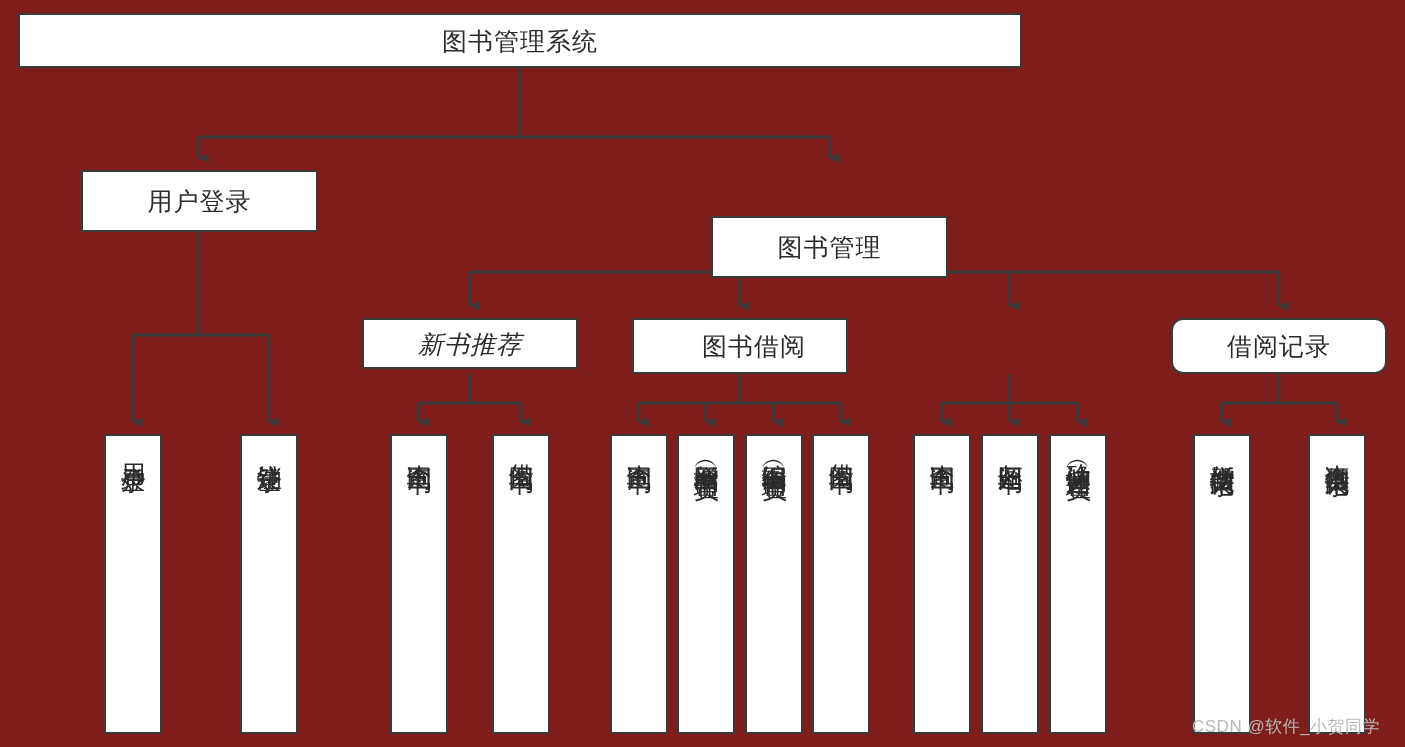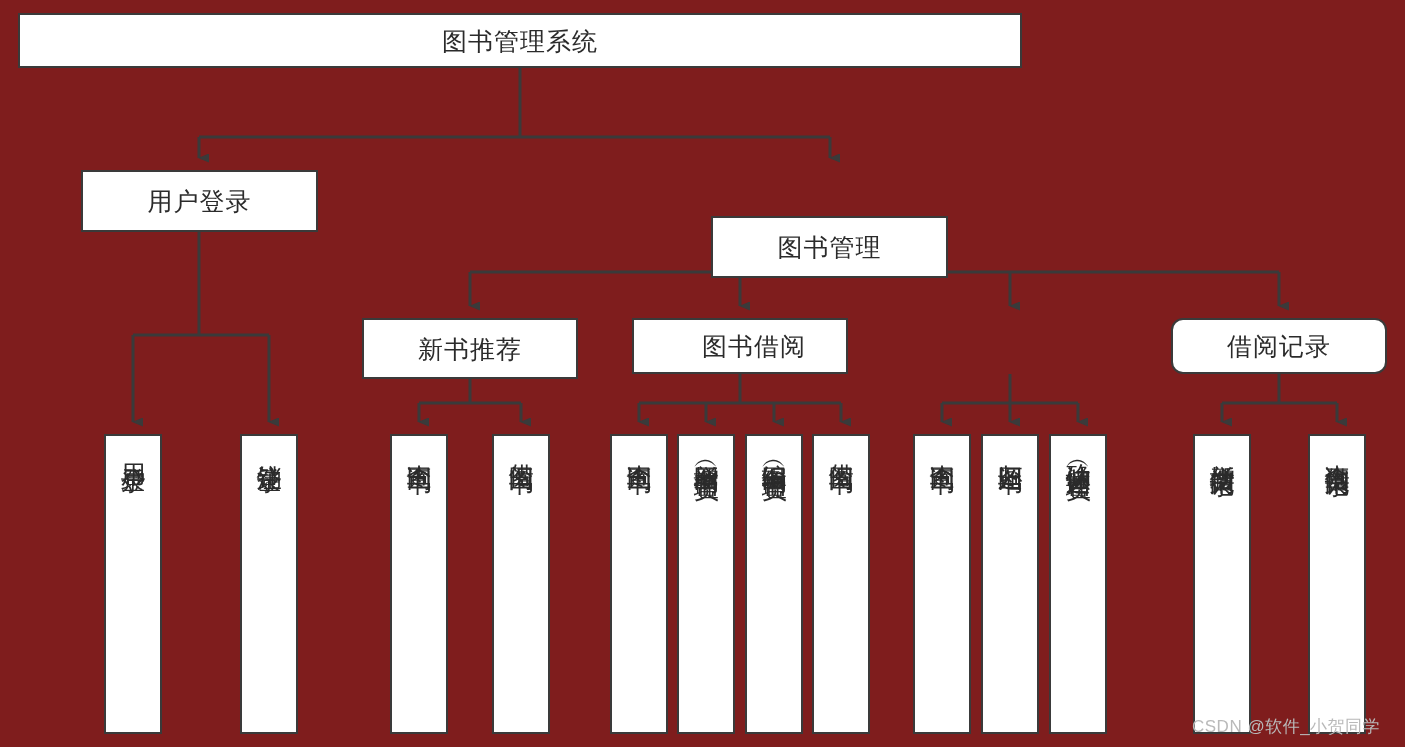--- a/index.html
+++ b/index.html
@@ -123,21 +123,21 @@
     <span>图书管理系统</span>
   </div>
 
   <div class="node node-h" style="left:81px; top:170px; width:237px; height:62px;">
     <span>用户登录</span>
   </div>
   <div class="node node-h" style="left:711px; top:170px; width:237px; height:62px;margin-top:46px;">
     <span>图书管理</span>
   </div>
 
-  <div class="node node-h" style="left:362px; top:318px; width:216px; height:61px;">
+  <div class="node node-h" style="left:362px; top:318px; width:216px; height:51px;font-style:italic;">
     <span>新书推荐</span>
   </div>
   <div class="node node-h" style="left:632px; top:318px; width:216px; height:56px;padding-left:28px;">
     <span>图书借阅</span>
   </div>
   <div class="node node-h" style="left:1171px; top:318px; width:216px; height:56px;border-radius:12px;">
     <span>借阅记录</span>
   </div>
 
   <div class="node node-v" style="left:104px; top:434px; width:58px; height:300px;">

